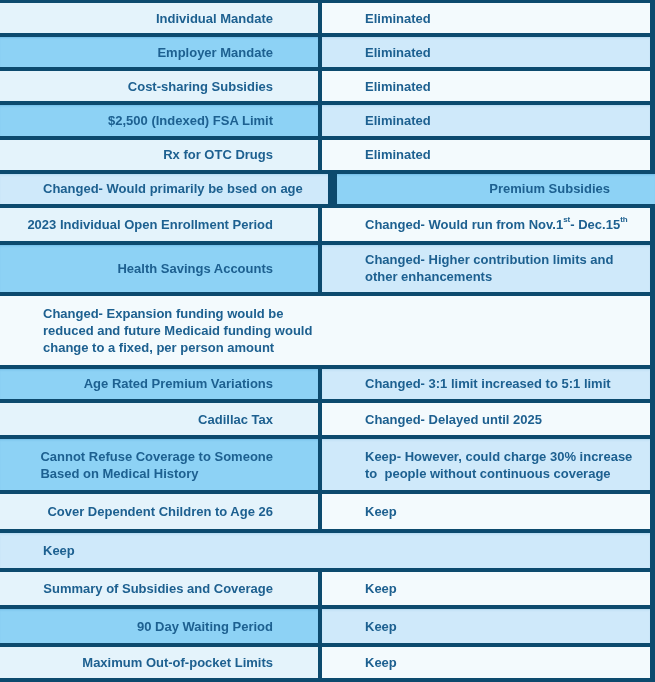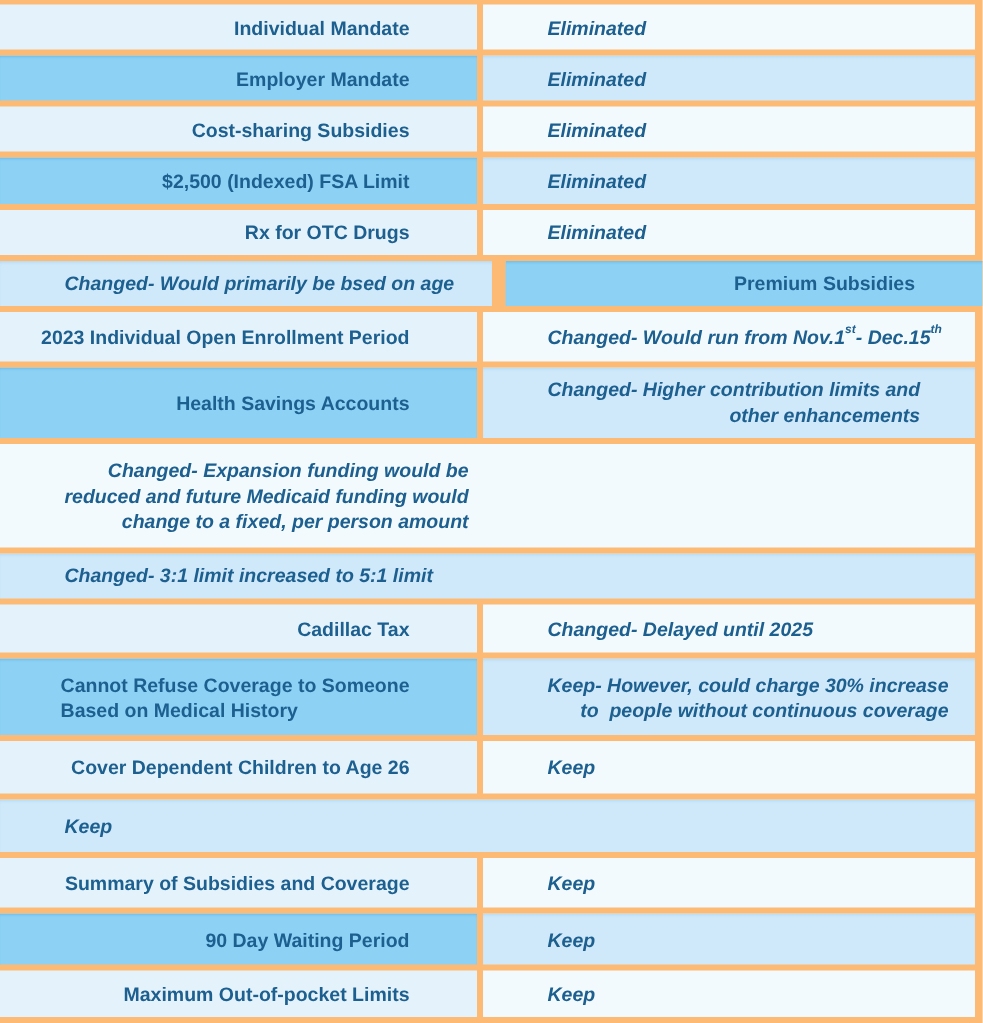--- a/index.html
+++ b/index.html
@@ -3,31 +3,31 @@
 <meta charset="utf-8">
 <style>
   html,body{margin:0;padding:0;background:#ffffff;}
   body{
     width:655px;height:682px;overflow:hidden;
     font-family:"Liberation Sans","DejaVu Sans",sans-serif;
   }
   .table{
     display:flex;flex-direction:column;
     box-sizing:border-box;height:682px;
-    padding:3px 0 4px 0;row-gap:4px;background:#fdba74;
+    padding:3px 0 4px 0;row-gap:4px;background:#0c4a6e;
   }
   .row{display:flex;column-gap:4px;flex:1 1 auto;}
   .cell{display:flex;align-items:center;box-sizing:border-box;}
   .label-cell{
     width:318px;flex:0 0 318px;justify-content:flex-end;
     padding:4px 45px 4px 14px;text-align:right;
   }
   .value-cell{
     flex:1 1 auto;margin-right:5px;
-    padding:4px 8px 4px 43px;text-align:right;font-style:italic;
+    padding:4px 8px 4px 43px;text-align:left;
   }
   .row:nth-child(odd) .label-cell{background:#e4f3fb;}
   .row:nth-child(odd) .value-cell{background:#f3fafd;}
   .row:nth-child(even) .label-cell{background:#8dd2f5;box-shadow:inset 0 2px 2px -1px rgba(60,150,205,.35);}
   .row:nth-child(even) .value-cell{background:#cfe9fa;box-shadow:inset 0 2px 2px -1px rgba(120,180,220,.30);}
   .txt{
     color:#1d6090;font-weight:bold;font-size:13px;line-height:17px;
     white-space:pre-line;
   }
   
@@ -132,20 +132,23 @@
 
   <div class="row">
     <div class="cell value-cell">
         <span class="txt">Changed- Expansion funding would be
 reduced and future Medicaid funding would
 change to a fixed, per person amount</span>
       </div>
   </div>
 
   <div class="row">
+    <div class="cell label-cell">
+        <span class="txt label-txt">Age Rated Premium Variations</span>
+      </div>
     <div class="cell value-cell">
         <span class="txt">Changed- 3:1 limit increased to 5:1 limit</span>
       </div>
   </div>
 
   <div class="row">
     <div class="cell label-cell">
         <span class="txt label-txt">Cadillac Tax</span>
       </div>
     <div class="cell value-cell">

